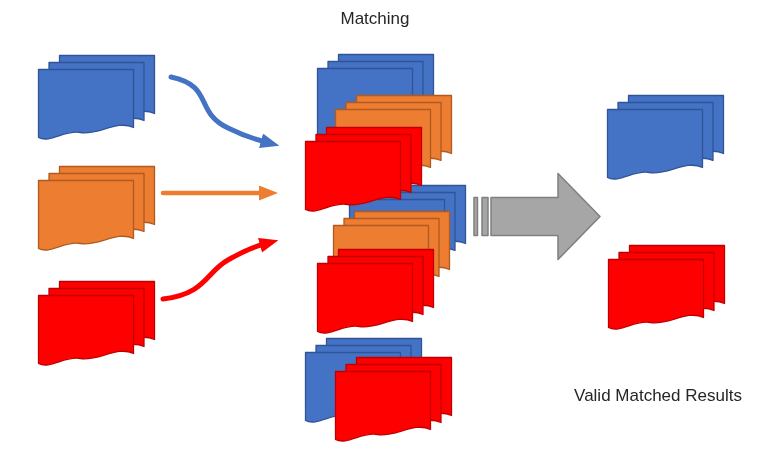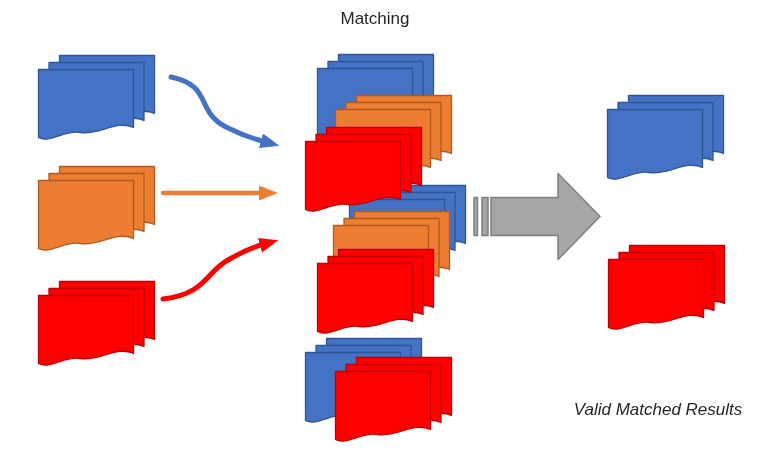--- a/index.html
+++ b/index.html
@@ -18,21 +18,21 @@
   .abs{position:absolute;}
 </style>
 </head>
 <body>
 
 <div id="diagram" class="abs" style="left:0;top:0;width:768px;height:346px;">
 
   <div class="label" style="left:375px;top:9px;">Matching</div>
 
 
-  <div class="label" style="left:658px;top:400px;font-style:italic;">Valid Matched Results</div>
+  <div class="label" style="left:658px;top:386px;">Valid Matched Results</div>
 
   <div id="stacks-layer" class="abs" style="left:0;top:0;width:768px;height:465px;">
       <svg viewBox="-1.5 -1.5 119 95" width="119" height="95" style="position: absolute; left: 37px; top: 54px; z-index: 1; overflow: visible;">
         <path d="M0,0 H95 V58 C78,50 60,66 42,63 C26,60 12,74 0,68 Z" transform="translate(21,0)" fill="#4472C4" stroke="#2F5597" stroke-width="1.3" stroke-linejoin="round"></path>
         <path d="M0,0 H95 V58 C78,50 60,66 42,63 C26,60 12,74 0,68 Z" transform="translate(10.5,7)" fill="#4472C4" stroke="#2F5597" stroke-width="1.3" stroke-linejoin="round"></path>
         <path d="M0,0 H95 V58 C78,50 60,66 42,63 C26,60 12,74 0,68 Z" transform="translate(0,14)" fill="#4472C4" stroke="#2F5597" stroke-width="1.3" stroke-linejoin="round"></path>
       </svg>
       <svg viewBox="-1.5 -1.5 119 95" width="119" height="95" style="position: absolute; left: 37px; top: 165px; z-index: 1; overflow: visible;">
         <path d="M0,0 H95 V58 C78,50 60,66 42,63 C26,60 12,74 0,68 Z" transform="translate(21,0)" fill="#ED7D31" stroke="#AE5A21" stroke-width="1.3" stroke-linejoin="round"></path>
         <path d="M0,0 H95 V58 C78,50 60,66 42,63 C26,60 12,74 0,68 Z" transform="translate(10.5,7)" fill="#ED7D31" stroke="#AE5A21" stroke-width="1.3" stroke-linejoin="round"></path>

